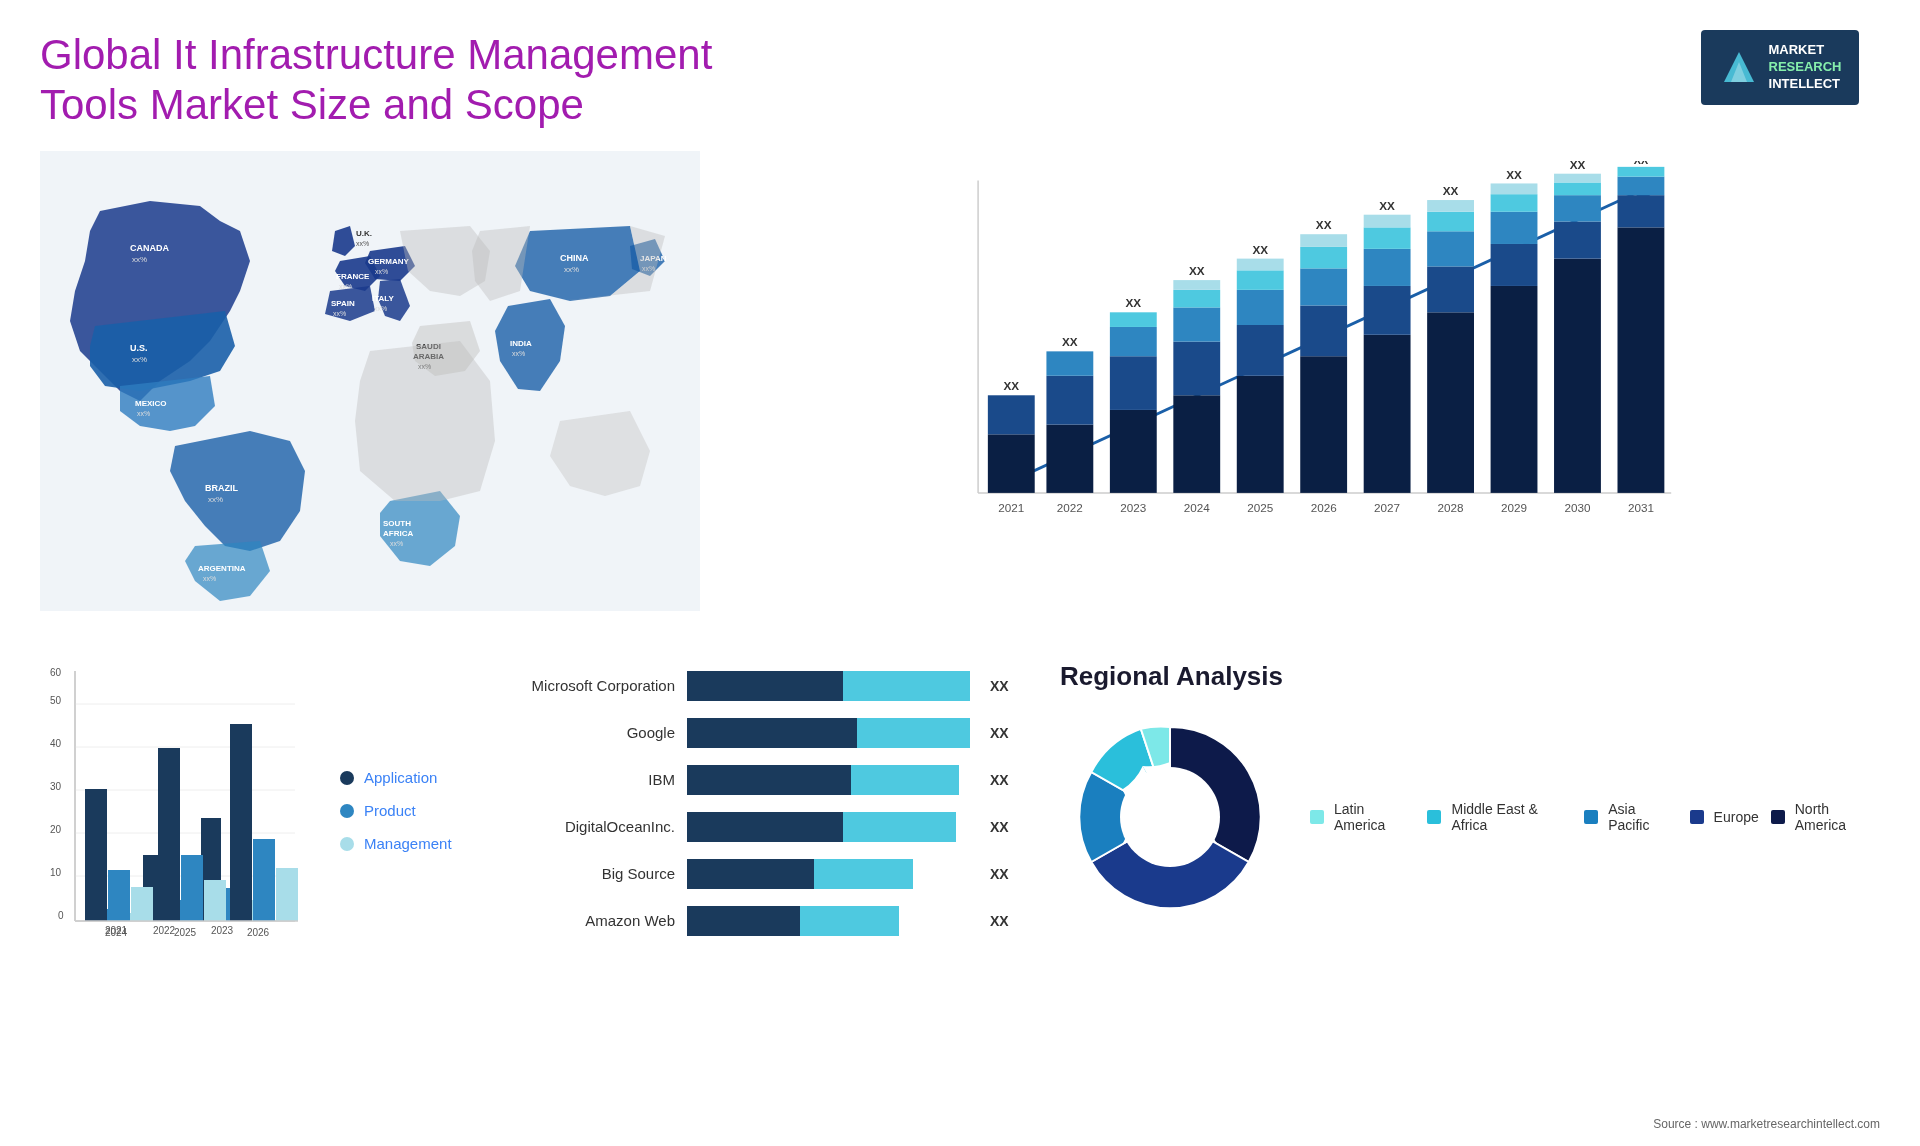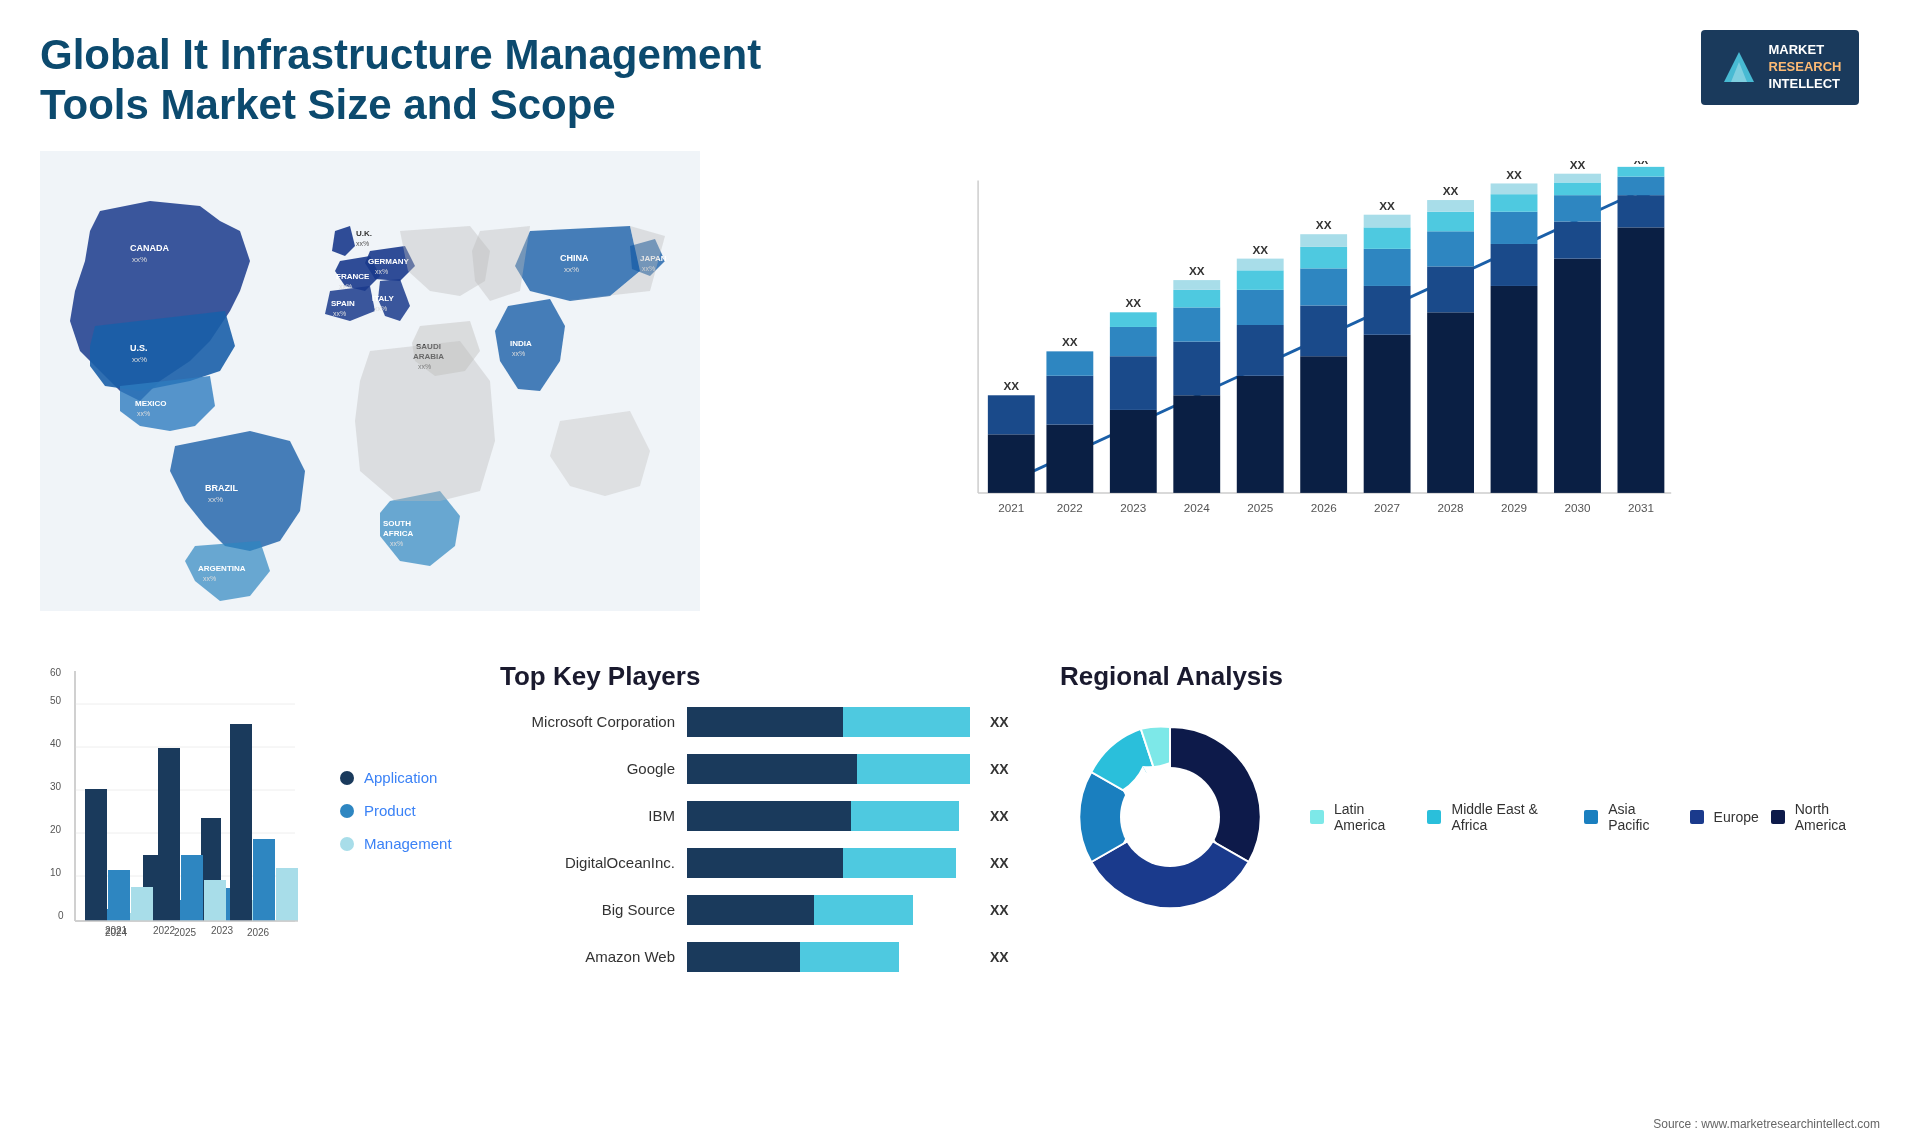--- a/index.html
+++ b/index.html
@@ -14,22 +14,22 @@
 
     
     .header {
       display: flex;
       justify-content: space-between;
       align-items: flex-start;
       padding: 30px 40px 20px 40px;
     }
     .main-title {
       font-size: 42px;
-      font-weight: 700;
-      color: #0c4a6e;
+      font-weight: 400;
+      color: #a21caf;
       max-width: 750px;
       line-height: 1.2;
     }
     .logo-area {
       display: flex;
       flex-direction: column;
       align-items: center;
       min-width: 200px;
     }
     .logo-box {
@@ -45,21 +45,21 @@
       height: 40px;
     }
     .logo-text {
       color: #fff;
       font-size: 13px;
       font-weight: 700;
       line-height: 1.3;
       text-align: left;
     }
     .logo-text span {
-      color: #fdba74;
+      color: #86efac;
     }
 
     
     .content {
       display: flex;
       flex-direction: column;
       padding: 0 40px;
     }
 
     
@@ -483,21 +483,20 @@
         </div>
         <div class="legend-item">
           <div class="legend-dot" style="background:#a8dde9;"></div>
           <span>Management</span>
         </div>
       </div>
     </div>
   </div>
 
   <div class="players-section">
-    <h2 class="section-title">Top Key Players</h2>
     <div class="players-list">
 
       <div class="player-row">
         <span class="player-name">Microsoft Corporation</span>
         <div class="player-bar-container">
           <div class="player-bar-seg1" style="width:55%;"></div>
           <div class="player-bar-seg2" style="width:45%;"></div>
         </div>
         <span class="player-value">XX</span>
       </div>

